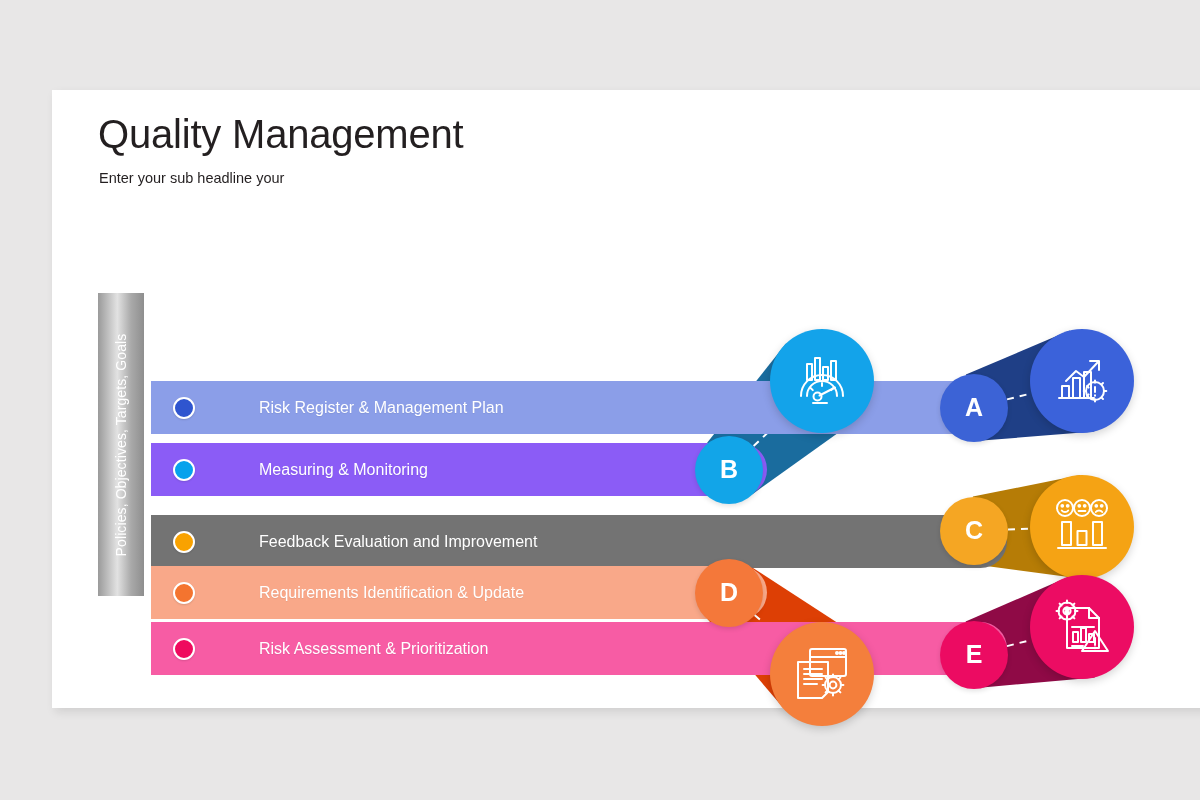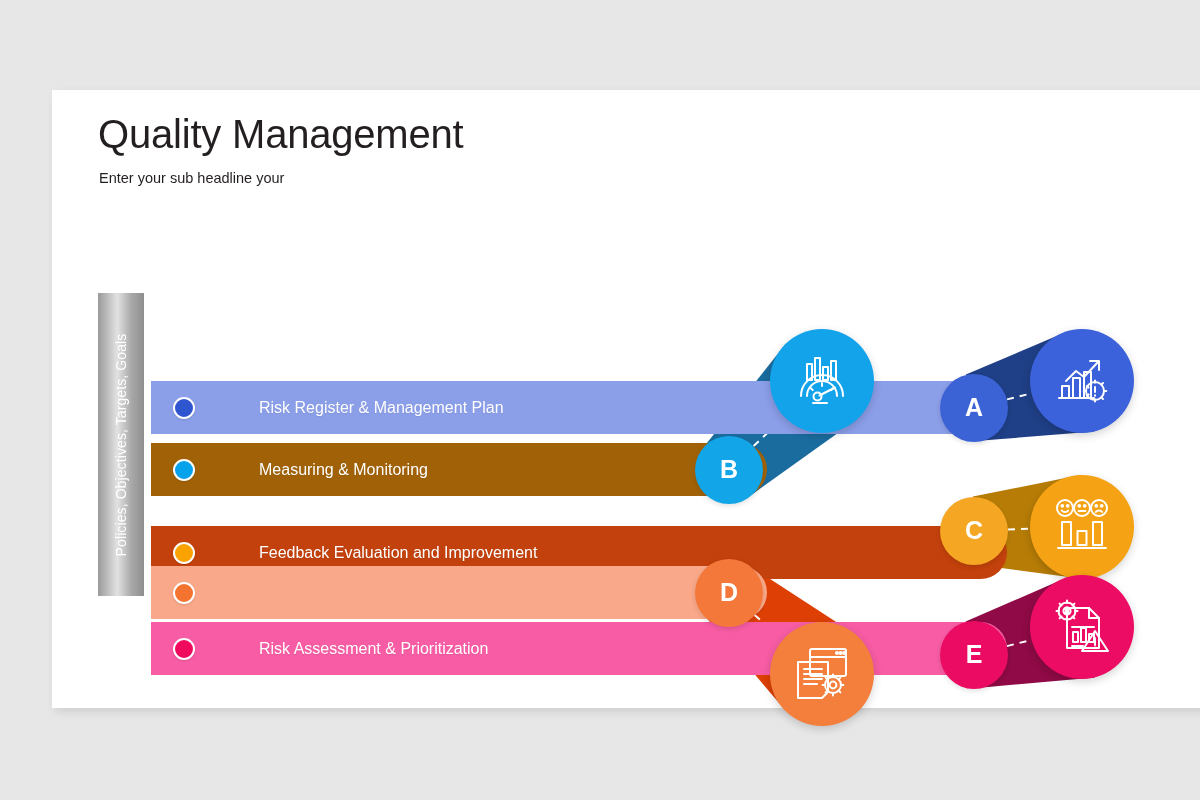--- a/index.html
+++ b/index.html
@@ -101,30 +101,31 @@
       <line x1="702.5705677698903" y1="524.9086158413555" x2="730.8920728225207" y2="549.7279993014563" stroke="#ffffff" stroke-width="2" stroke-dasharray="7 6"></line>
       <polygon points="930.3897002034299,597.4486407989248 1042.831306193481,587.3920388689437 1017.168693806519,486.6079611310563 913.6102997965701,531.5513592010752" fill="#8f0a46"></polygon>
       <line x1="954.9486407989248" y1="556.1102997965701" x2="979.6079611310563" y2="549.831306193481" stroke="#ffffff" stroke-width="2" stroke-dasharray="7 6"></line>
     </svg>
 
   <div id="bars">
       <div class="bar" style="top: 291px; width: 856px; background: rgb(139, 158, 232);">
         <span class="bullet" style="background: rgb(47, 85, 207);"></span>
         <span class="bar-label">Risk Register &amp; Management Plan</span>
       </div>
-      <div class="bar" style="top: 353px; width: 616px; background: #a16207;">
+      <div class="bar" style="top: 353px; width: 616px; background: #8b5cf6;">
         <span class="bullet" style="background: rgb(6, 162, 236);"></span>
         <span class="bar-label">Measuring &amp; Monitoring</span>
       </div>
-      <div class="bar" style="top: 436px; width: 856px; background: #c2410c;">
+      <div class="bar" style="top: 425px; width: 856px; background: #737373;">
         <span class="bullet" style="background: rgb(249, 162, 0);"></span>
         <span class="bar-label">Feedback Evaluation and Improvement</span>
       </div>
       <div class="bar" style="top: 476px; width: 616px; background: rgb(249, 168, 137);">
         <span class="bullet" style="background: rgb(244, 116, 47);"></span>
+        <span class="bar-label">Requirements Identification &amp; Update</span>
       </div>
       <div class="bar" style="top: 532px; width: 856px; background: rgb(247, 92, 164);">
         <span class="bullet" style="background: rgb(239, 10, 94);"></span>
         <span class="bar-label">Risk Assessment &amp; Prioritization</span>
       </div>
     </div>
   <div id="badges">
       <div class="badge" style="left: 888px; top: 283.5px; background: rgb(60, 99, 214);">A</div>
       <div class="badge" style="left: 643px; top: 345.5px; background: rgb(18, 165, 232);">B</div>
       <div class="badge" style="left: 888px; top: 406.5px; background: rgb(245, 166, 35);">C</div>

